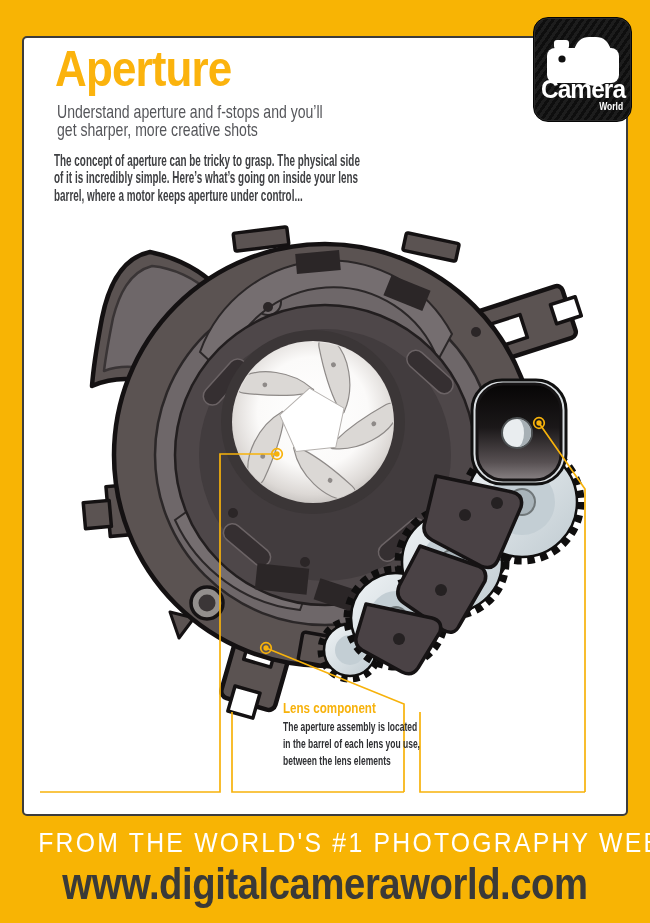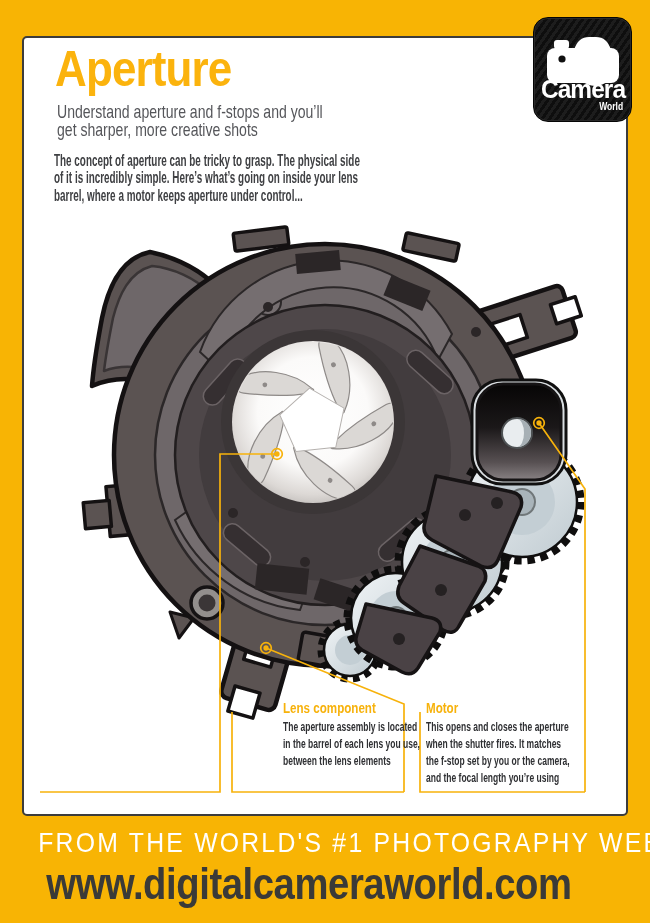--- a/index.html
+++ b/index.html
@@ -29,21 +29,21 @@
   .logo-digital{position:absolute;left:15px;top:49px;color:#fff;font-size:10px;font-weight:700;
                 transform:scaleX(.85);transform-origin:left top;}
   .logo-camera{position:absolute;left:7px;top:56px;color:#fff;font-size:26px;font-weight:700;
                letter-spacing:-1px;transform:scaleX(.94);transform-origin:left top;}
   .logo-world{position:absolute;right:8px;top:83px;color:#fff;font-size:10px;font-weight:700;
               transform:scaleX(.85);transform-origin:right top;}
 
   .footer-tagline{position:absolute;left:0;top:827px;width:650px;text-align:center;}
   .footer-tagline span{display:inline-block;color:#ffffff;font-size:27.5px;font-weight:400;
                        letter-spacing:2.5px;transform:scaleX(.9);white-space:nowrap;}
-  .footer-url{position:absolute;left:0;top:858px;width:650px;}
+  .footer-url{position:absolute;left:0;top:858px;width:650px;text-align:center;}
   .footer-url span{display:inline-block;color:#3A3A38;font-size:45px;font-weight:700;
                    letter-spacing:-.5px;transform:scaleX(.85);white-space:nowrap;}
 </style>
 </head>
 <body>
 
 <div class="poster">
 
   <div class="card"></div>
 
@@ -232,29 +232,20 @@
 
   <div class="callout" style="left:239px;top:699px;margin-left:44px;">
     <div class="callout-title">Lens component</div>
     <div class="callout-body">
       <div>The aperture assembly is located</div>
       <div>in the barrel of each lens you use,</div>
       <div>between the lens elements</div>
     </div>
   </div>
 
-  <div class="callout" style="left:426px;top:699px;">
-    <div class="callout-title">Motor</div>
-    <div class="callout-body">
-      <div>This opens and closes the aperture</div>
-      <div>when the shutter fires. It matches</div>
-      <div>the f-stop set by you or the camera,</div>
-      <div>and the focal length you’re using</div>
-    </div>
-  </div>
 
   <div class="logo">
     <svg width="97" height="103" viewBox="0 0 97 103">
       <g fill="#ffffff">
         <rect x="20" y="22" width="15" height="9" rx="3"></rect>
         <path d="M40,32 q4,-13 15,-13 h7 q11,0 15,13 z"></path>
         <rect x="13" y="30" width="72" height="35" rx="8"></rect>
         <circle cx="61" cy="49" r="19"></circle>
       </g>
       <circle cx="28" cy="41" r="3.6" fill="#101010"></circle>

